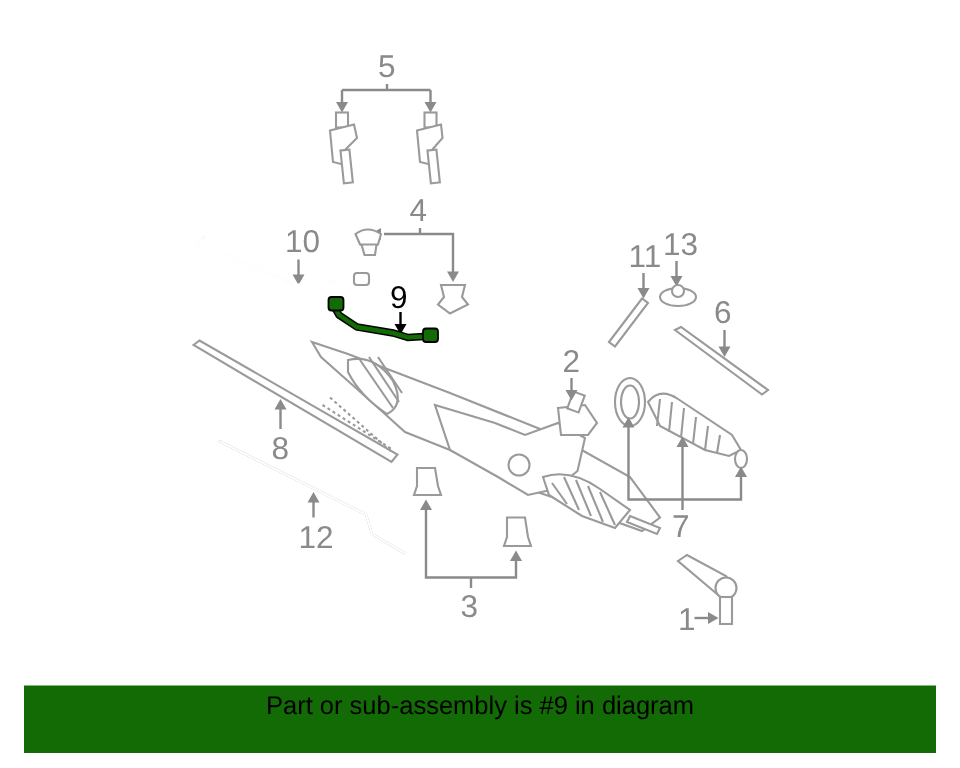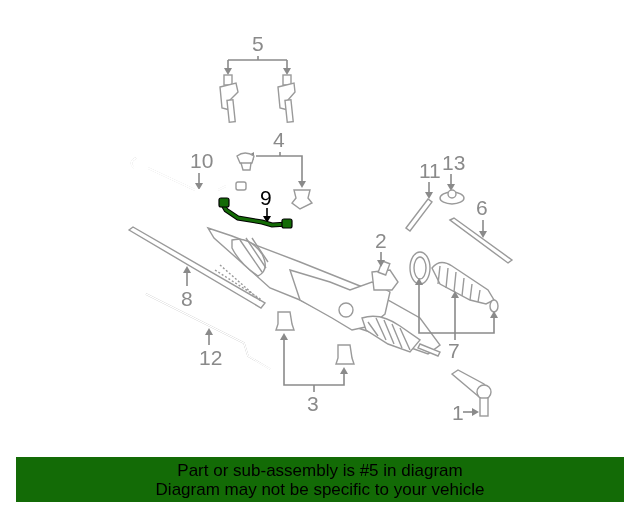--- a/index.html
+++ b/index.html
@@ -141,15 +141,14 @@
     <path class="part" d="M452 374 L458 370 L484 384 L490 392 L486 402 L478 396 Z"></path>
     <circle class="part" cx="484" cy="392" r="7"></circle>
     <rect class="part" x="480" y="398" width="8" height="18"></rect>
     <text class="lbl" x="452" y="420">1</text>
     <path class="lead" d="M463 412 H474"></path>
     <polygon class="arr" points="472,408 472,416 479,412"></polygon>
   </g>
 </svg>
 
 <div id="banner">
-  <div>Part or sub-assembly is #5 in diagram</div>
-  <div>Diagram may not be specific to your vehicle</div>
+  <div>Part or sub-assembly is #9 in diagram</div>
 </div>
 
 </body></html>

